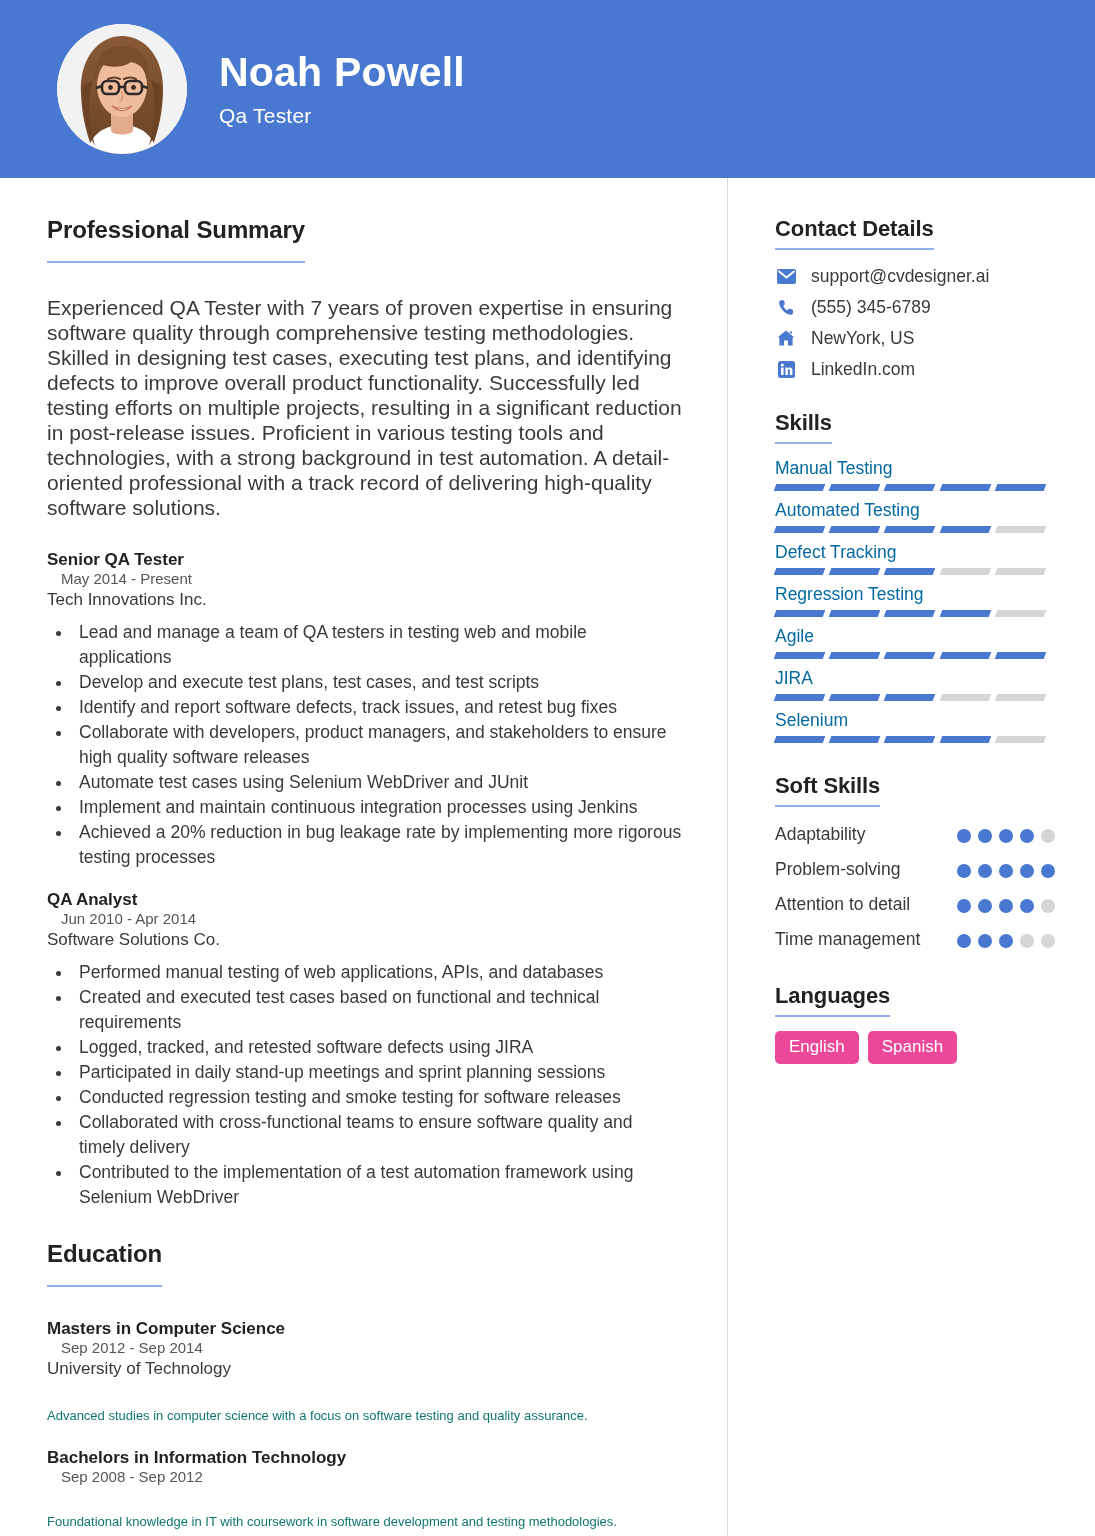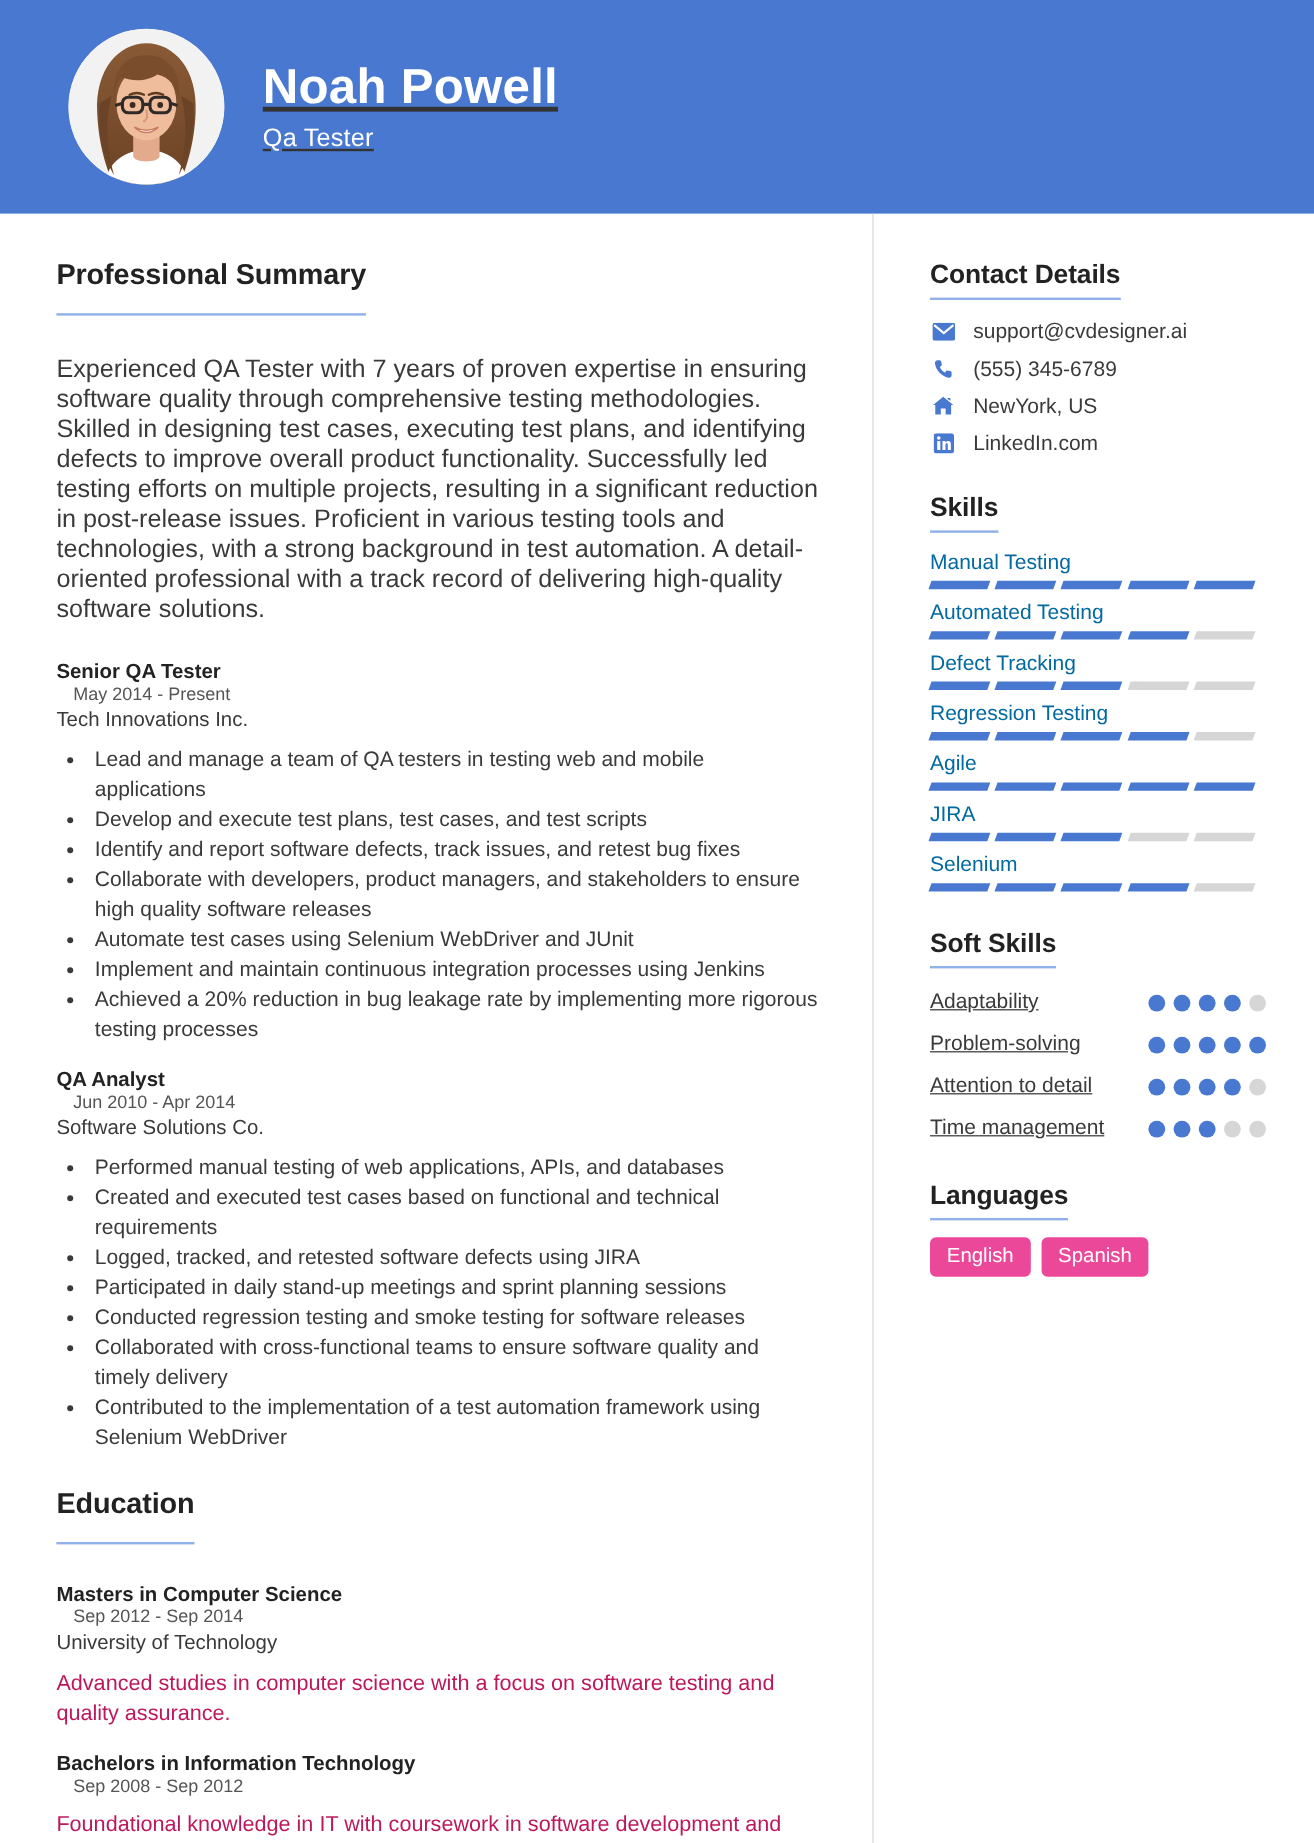--- a/index.html
+++ b/index.html
@@ -19,21 +19,20 @@
     overflow: hidden;
   }
 
   
   .header {
     height: 178px;
     background: #4878d0;
     display: flex;
     align-items: center;
     padding-left: 57px;
-    text-decoration: underline;
   }
   .avatar {
     width: 130px;
     height: 130px;
     border-radius: 50%;
     background: #ffffff;
     overflow: hidden;
     flex: 0 0 auto;
     position: relative;
   }
@@ -118,24 +117,24 @@
     color: #555555;
     white-space: nowrap;
     padding-left: 14px;
   }
   .item-sub {
     font-size: 17px;
     color: #3a3a3a;
     margin-top: 3px;
   }
   .item-desc {
-    font-size: 18px;
+    font-size: 13px;
     line-height: 25px;
-    color: #be185d;
-    margin-top: 11px;
+    color: #0f766e;
+    margin-top: 24px;
   }
   ul.bullets {
     margin: 10px 0 0 26px;
   }
   ul.bullets li {
     font-size: 17.5px;
     line-height: 25px;
     color: #3a3a3a;
     margin-bottom: 0px;
     padding-left: 6px;
@@ -182,21 +181,20 @@
     transform: skewX(-20deg);
   }
   .meter .seg.on { background: #4878d0; }
 
   
   .soft-row {
     display: flex;
     justify-content: space-between;
     align-items: flex-start;
     margin-bottom: 8px;
-    text-decoration: underline;
   }
   .soft-name {
     font-size: 17.5px;
     color: #3a3a3a;
     line-height: 27px;
     max-width: 165px;
   }
   .dots {
     display: flex;
     gap: 7px;

